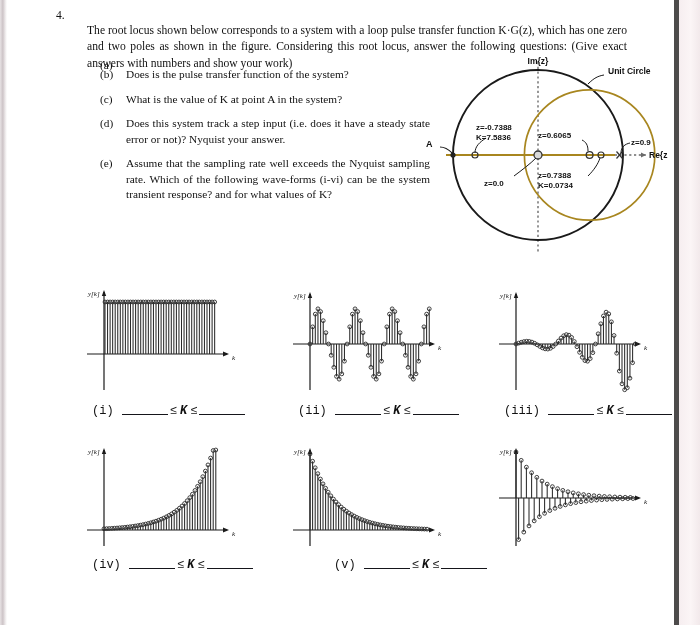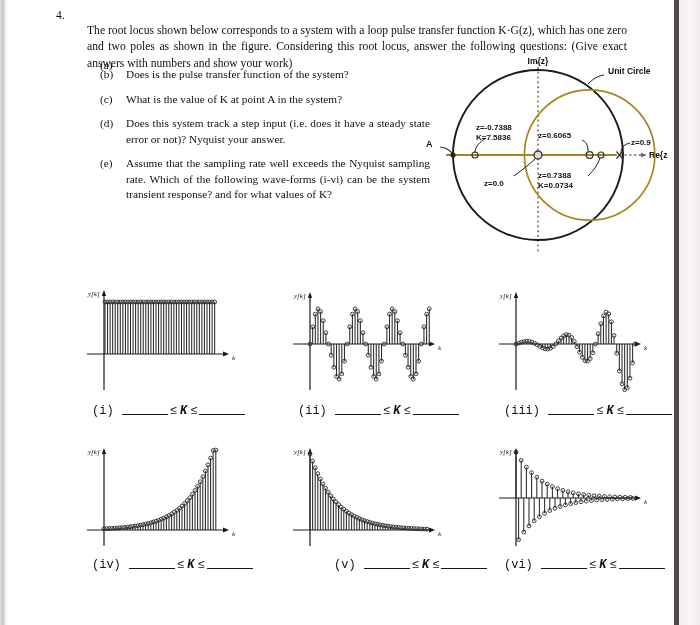--- a/index.html
+++ b/index.html
@@ -845,21 +845,17 @@
           <circle cx="131.2" cy="59.30497862977422" r="1.9" fill="none" stroke="#2a2a2a" stroke-width="0.9"></circle>
           <line x1="133.8" y1="60" x2="133.8" y2="60.628994340054334" stroke="#2a2a2a" stroke-width="1.05"></line>
           <circle cx="133.8" cy="60.628994340054334" r="1.9" fill="none" stroke="#2a2a2a" stroke-width="0.9"></circle>
           <line x1="136.4" y1="60" x2="136.4" y2="59.430760122250824" stroke="#2a2a2a" stroke-width="1.05"></line>
           <circle cx="136.4" cy="59.430760122250824" r="1.9" fill="none" stroke="#2a2a2a" stroke-width="0.9"></circle>
           <line x1="139" y1="60" x2="139" y2="60.515162089363" stroke="#2a2a2a" stroke-width="1.05"></line>
           <circle cx="139" cy="60.515162089363" r="1.9" fill="none" stroke="#2a2a2a" stroke-width="0.9"></circle>
         </g>
     </svg>
   </div>
-  <div class="answer" style="left:504px; top:558px;">
-    <span class="rn">(vi)</span>
-    <span class="blank"></span><span class="le">≤</span><span class="kk">K</span><span class="le">≤</span><span class="blank"></span>
-  </div>
 
 </div>
 
 <div class="edge-right-dark"></div>
 <div class="edge-right-pink"></div>
 
 </body></html>

